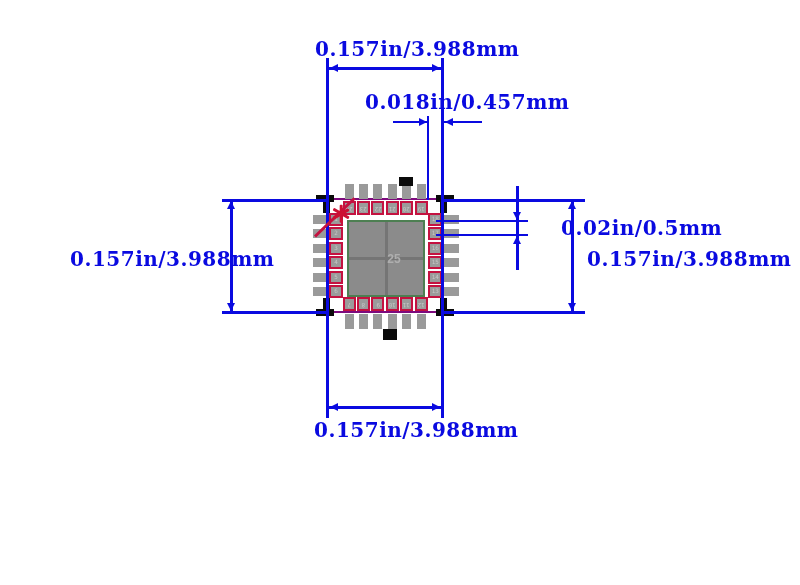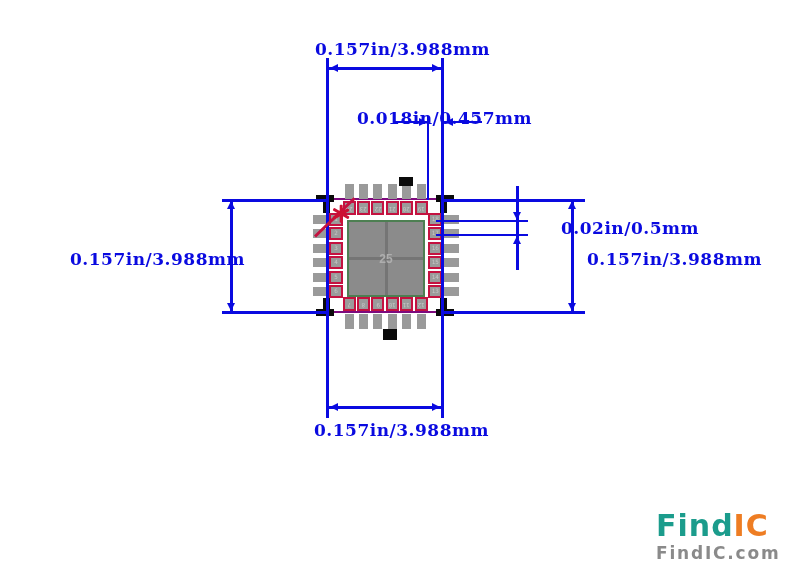--- a/index.html
+++ b/index.html
@@ -12,29 +12,29 @@
   .pad-inner{position:absolute;background:#9b9b9b;border:2px solid #c41240;box-sizing:border-box;
              z-index:1;display:flex;align-items:center;justify-content:center;overflow:hidden;}
   .pad-num{font-family:"DejaVu Sans Mono", monospace;font-size:7px;line-height:7px;color:#c6c6c6;}
   .rot180{transform:rotate(180deg) scale(.85);}
   .rot0{transform:scale(.85);}
   #pkg-outline{left:327px;top:198px;width:112px;height:111px;border:2px solid #7d0a7d;z-index:1;}
   #center-pad{left:347px;top:220px;width:74px;height:73px;border:2px solid #4d7f52;background:#8b8b8b;
               z-index:1;}
   #center-pad .cross-v{position:absolute;left:36px;top:0;width:3px;height:73px;background:#757575;}
   #center-pad .cross-h{position:absolute;left:0;top:35px;width:74px;height:3px;background:#757575;}
-  #center-pad .lbl{position:absolute;left:0;top:0;width:74px;height:73px;display:flex;align-items:center;
+  #center-pad .lbl{position:absolute;left:8px;top:0;width:74px;height:73px;display:flex;align-items:center;
     justify-content:center;font-family:Liberation Sans, sans-serif;font-size:12px;font-weight:bold;color:#aeaeae;}
 
   
   .blk{position:absolute;background:#0a0a0a;z-index:2;}
 
   
   .bl{position:absolute;background:#0a0ae0;z-index:3;}
-  .dim-text{position:absolute;color:#0a0ae0;font-weight:bold;font-size:17px;line-height:18px;
+  .dim-text{position:absolute;color:#0a0ae0;font-weight:bold;font-size:20px;line-height:18px;
             letter-spacing:.5px;white-space:nowrap;z-index:3;}
   .arr{position:absolute;width:0;height:0;z-index:3;}
   .arr-l{border-top:4px solid transparent;border-bottom:4px solid transparent;border-right:8px solid #0a0ae0;}
   .arr-r{border-top:4px solid transparent;border-bottom:4px solid transparent;border-left:8px solid #0a0ae0;}
   .arr-u{border-left:4px solid transparent;border-right:4px solid transparent;border-bottom:8px solid #0a0ae0;}
   .arr-d{border-left:4px solid transparent;border-right:4px solid transparent;border-top:8px solid #0a0ae0;}
 
   
   #pin1-diag{position:absolute;left:315px;top:235px;width:55px;height:3px;background:#c41240;
              transform:rotate(-44deg);transform-origin:0 50%;z-index:4;}
@@ -203,31 +203,27 @@
   <div class="bl" style="left:436px;top:234px;width:92px;height:2px;"></div>
   <div class="bl" style="left:516px;top:186px;width:3px;height:84px;"></div>
   <div class="arr arr-d" style="left:513px;top:212px;"></div>
   <div class="arr arr-u" style="left:513px;top:236px;"></div>
 
   <div class="bl" style="left:327px;top:406px;width:116px;height:3px;"></div>
   <div class="arr arr-l" style="left:330px;top:403px;"></div>
   <div class="arr arr-r" style="left:432px;top:403px;"></div>
 
   <div class="dim-text" style="left:315px;top:40px;">0.157in/3.988mm</div>
-  <div class="dim-text" style="left:357px;top:93px;margin-top:16px;">0.018in/0.457mm</div>
+  <div class="dim-text" style="left:365px;top:93px;">0.018in/0.457mm</div>
   <div class="dim-text" style="left:70px;top:250px;">0.157in/3.988mm</div>
   <div class="dim-text" style="left:532px;top:219px;margin-left:29px;">0.02in/0.5mm</div>
   <div class="dim-text" style="left:587px;top:250px;">0.157in/3.988mm</div>
   <div class="dim-text" style="left:314px;top:421px;">0.157in/3.988mm</div>
 
   <div id="pin1-diag"></div>
   <div id="pin1-star">
       <i></i>
       <i></i>
       <i></i>
     </div>
 
-  <div id="logo">
-    <div class="big"><span class="p1">Find</span><span class="p2">IC</span></div>
-    <div class="sub">FindIC.com</div>
-  </div>
 
 </div>
 
 </body></html>

